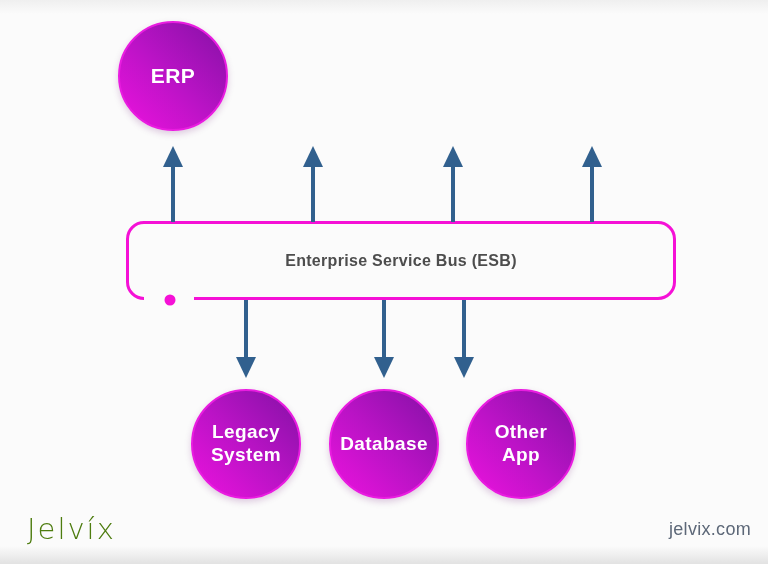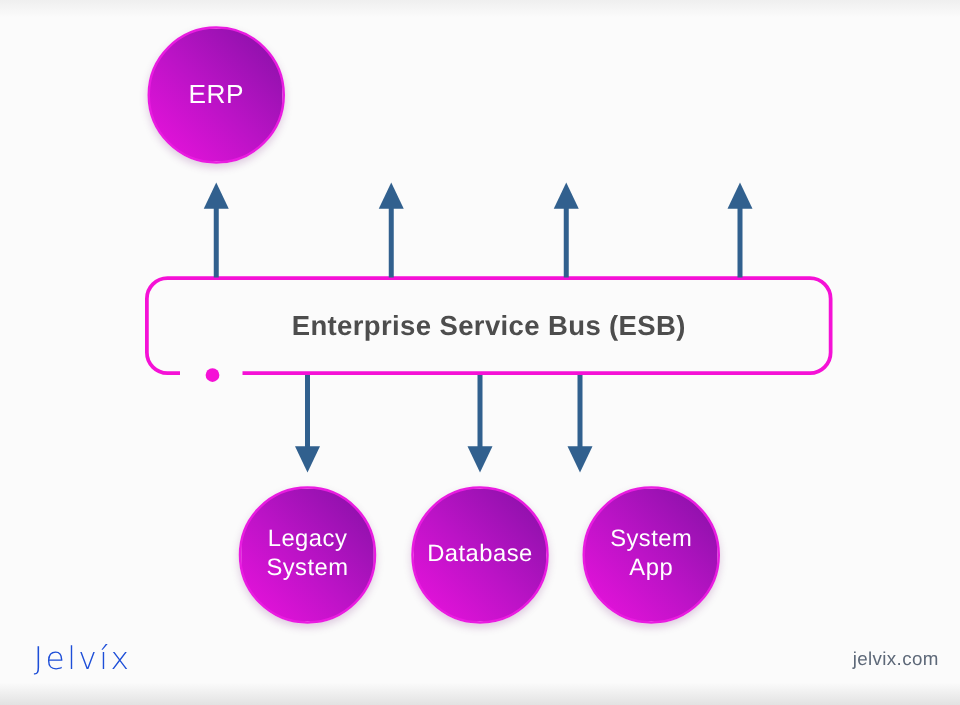--- a/index.html
+++ b/index.html
@@ -14,52 +14,52 @@
   .band-bottom {
     position:absolute; left:0; bottom:0; width:768px; height:18px;
     background:linear-gradient(#fbfbfb, #e2e2e2);
   }
   .node {
     position:absolute; width:110px; height:110px; box-sizing:border-box;
     border-radius:50%;
     background:linear-gradient(225deg, #8511a6 0%, #bb13c6 52%, #ec12de 100%);
     border:2px solid #e91ce0;
     display:flex; align-items:center; justify-content:center;
-    text-align:center; color:#ffffff; font-weight:normal; letter-spacing:.4px;
+    text-align:center; color:#ffffff; font-weight:bold; letter-spacing:.4px;
     box-shadow:0 3px 7px rgba(100,0,110,.20);
     line-height:1.2;
   }
   .node.top { top:21px; font-size:21px; }
   .node.bottom { top:389px; font-size:19px; padding:0 10px; }
   .n-erp    { left:118px; }
   .n-portal { left:258px; }
   .n-b2b    { left:400px; }
   .n-mobile { left:537px; }
   .n-legacy { left:191px; }
   .n-db     { left:329px; }
   .n-other  { left:466px; }
   .esb-box {
-    position:absolute; left:116px; top:221px; width:550px; height:79px;
+    position:absolute; left:126px; top:221px; width:550px; height:79px;
     box-sizing:border-box; background:#fbfbfb;
     border:3px solid #f511d6; border-radius:18px;
     display:flex; align-items:center; justify-content:center;
-    font-size:22px; font-weight:bold; color:#4d4d4d; letter-spacing:.3px;
+    font-size:16px; font-weight:bold; color:#4d4d4d; letter-spacing:.3px;
   }
   .overlay {
     position:absolute; left:0; top:0; width:768px; height:564px;
     pointer-events:none;
   }
   .logo {
     position:absolute; left:27px; top:512px;
     font-family:"DejaVu Sans", sans-serif; font-weight:200;
-    font-size:25px; color:#1d4ed8; letter-spacing:2px;
+    font-size:29px; color:#4d7c0f; letter-spacing:2px;
   }
   .site {
     position:absolute; right:17px; top:519px;
-    font-size:15px; color:#5d6878; letter-spacing:.3px;
+    font-size:18px; color:#5d6878; letter-spacing:.3px;
   }
 </style>
 </head>
 <body>
 
 <div class="stage">
 
   <div class="band-top"></div>
   <div class="band-bottom"></div>
 
@@ -71,21 +71,21 @@
     <span>Enterprise Service Bus (ESB)</span>
   </div>
 
   <div class="node bottom n-legacy">
     <span>Legacy System</span>
   </div>
   <div class="node bottom n-db">
     <span>Database</span>
   </div>
   <div class="node bottom n-other">
-    <span>System App</span>
+    <span>Other App</span>
   </div>
 
   <svg class="overlay" viewBox="0 0 768 564" width="768" height="564" xmlns="http://www.w3.org/2000/svg">
 
     <g>
       <rect x="171" y="166" width="4" height="56" fill="#31608e"></rect>
       <polygon points="173,146 163,167 183,167" fill="#31608e"></polygon>
     </g>
     <g>
       <rect x="311" y="166" width="4" height="56" fill="#31608e"></rect>

